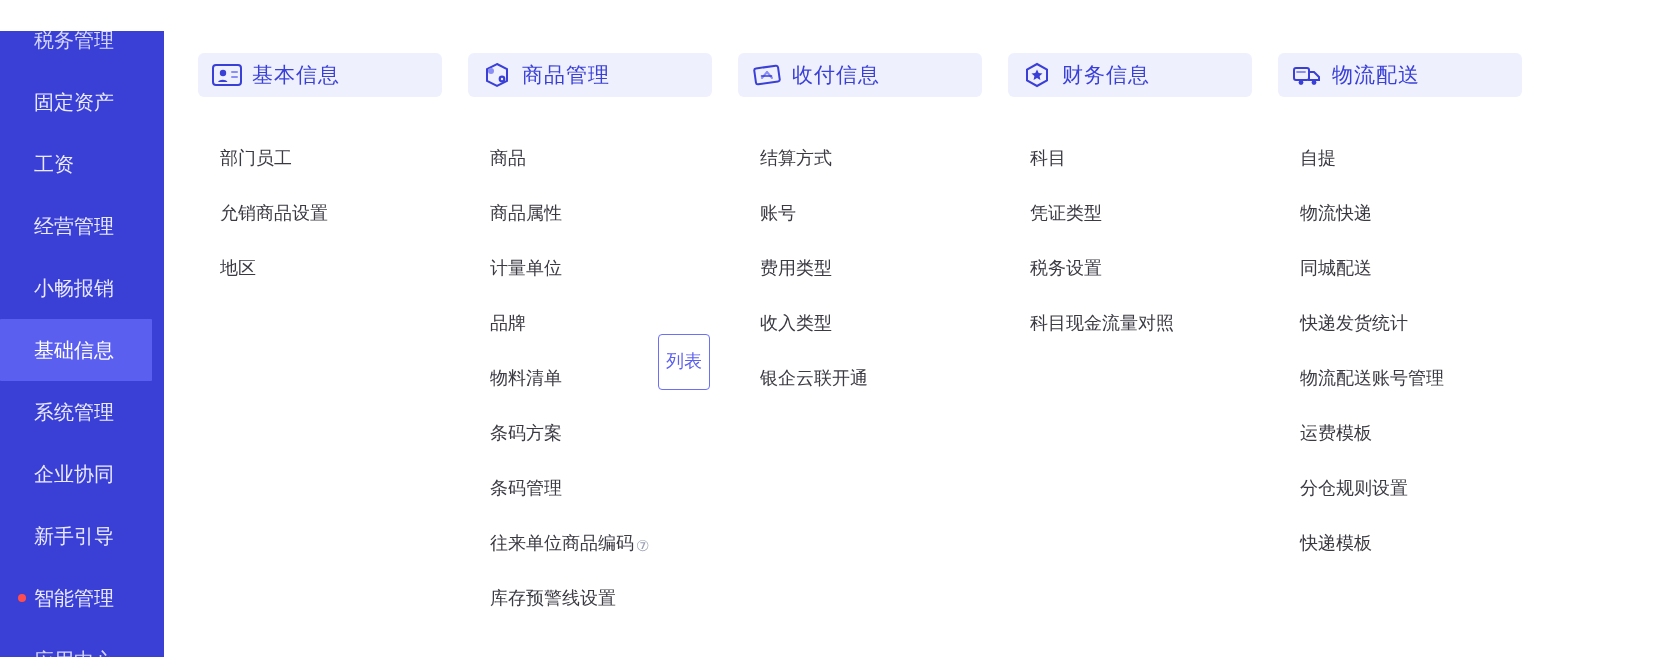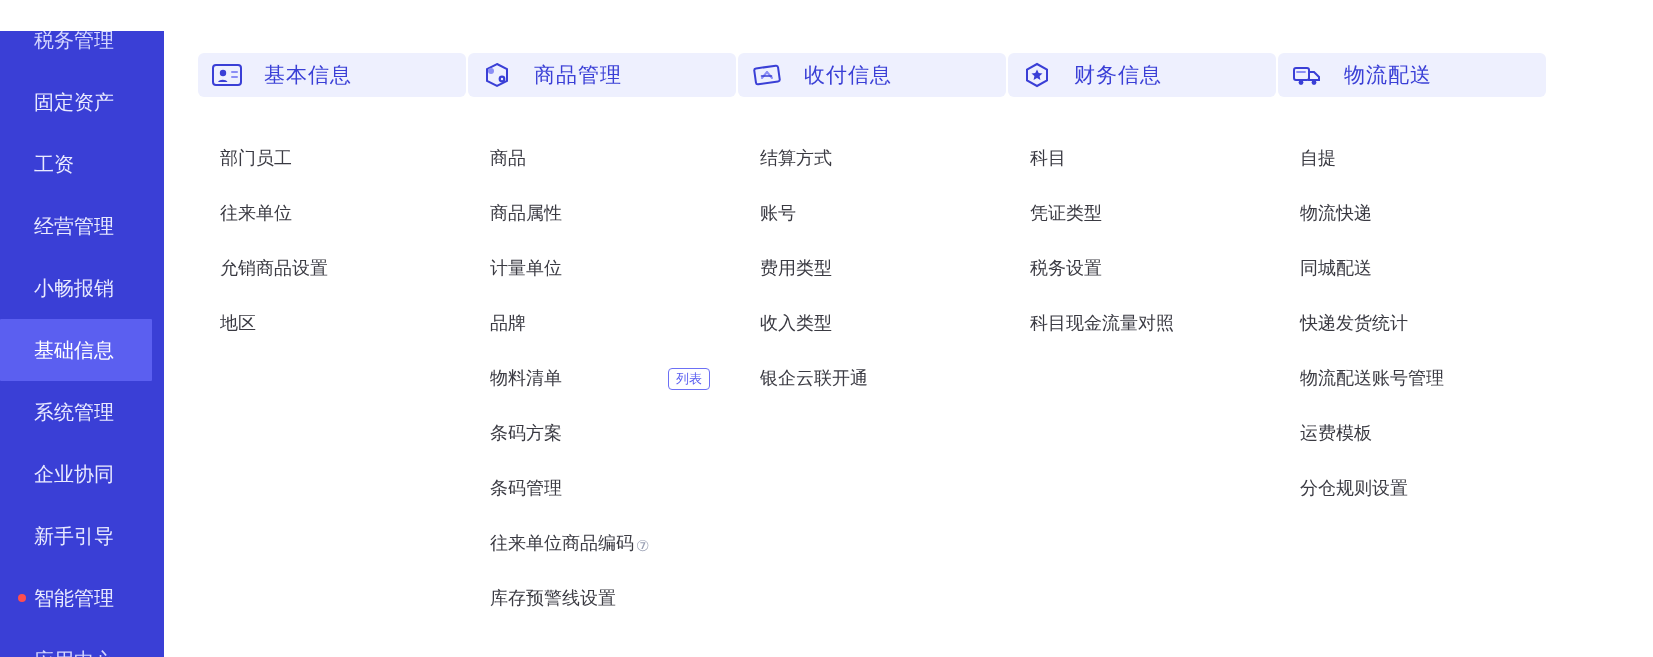--- a/index.html
+++ b/index.html
@@ -111,22 +111,21 @@
     margin-right: 0;
   }
   .group-header {
     height: 44px;
     background: #eef0fe;
     border-radius: 6px;
     display: flex;
     align-items: center;
     padding-left: 12px;
     box-sizing: border-box;
-    width: 268px;
-    gap: 12px;
+    width: 244px;
   }
   .group-header .gicon {
     width: 34px;
     height: 34px;
     margin-right: 8px;
     flex: none;
     display: block;
   }
   .group-title {
     font-size: 21px;
@@ -153,23 +152,23 @@
   .qmark {
     font-size: 15px;
     color: #9aa0b4;
     margin-left: 2px;
   }
   .tag {
     margin-left: auto;
     margin-right: 2px;
     border: 1px solid #6c70f5;
     color: #5b5ff0;
-    font-size: 13px;
+    font-size: 18px;
     border-radius: 4px;
-    padding: 2px 7px;
+    padding: 16px 7px;
     line-height: 1.2;
     white-space: nowrap;
   }
 </style>
 </head>
 <body>
 
 <div class="app">
 
   <div class="sidebar">
@@ -229,23 +228,20 @@
             <rect x="21" y="13" width="7" height="2" rx="1" fill="#8b8ef5"></rect>
             <rect x="21" y="18" width="7" height="2" rx="1" fill="#8b8ef5"></rect>
           </svg>
           <span class="group-title">基本信息</span>
         </div>
         <div class="links">
           <div class="link-row">
             <span class="link-label">部门员工</span>
           </div>
           <div class="link-row">
-            <span class="link-label">往来单位</span>
-          </div>
-          <div class="link-row">
             <span class="link-label">允销商品设置</span>
           </div>
           <div class="link-row">
             <span class="link-label">地区</span>
           </div>
         </div>
       </div>
 
       <div class="col">
         <div class="group-header">
@@ -369,18 +365,21 @@
           </div>
           <div class="link-row">
             <span class="link-label">物流配送账号管理</span>
           </div>
           <div class="link-row">
             <span class="link-label">运费模板</span>
           </div>
           <div class="link-row">
             <span class="link-label">分仓规则设置</span>
           </div>
+          <div class="link-row">
+            <span class="link-label">快递模板</span>
+          </div>
         </div>
       </div>
 
     </div>
   </div>
 </div>
 
 </body></html>

